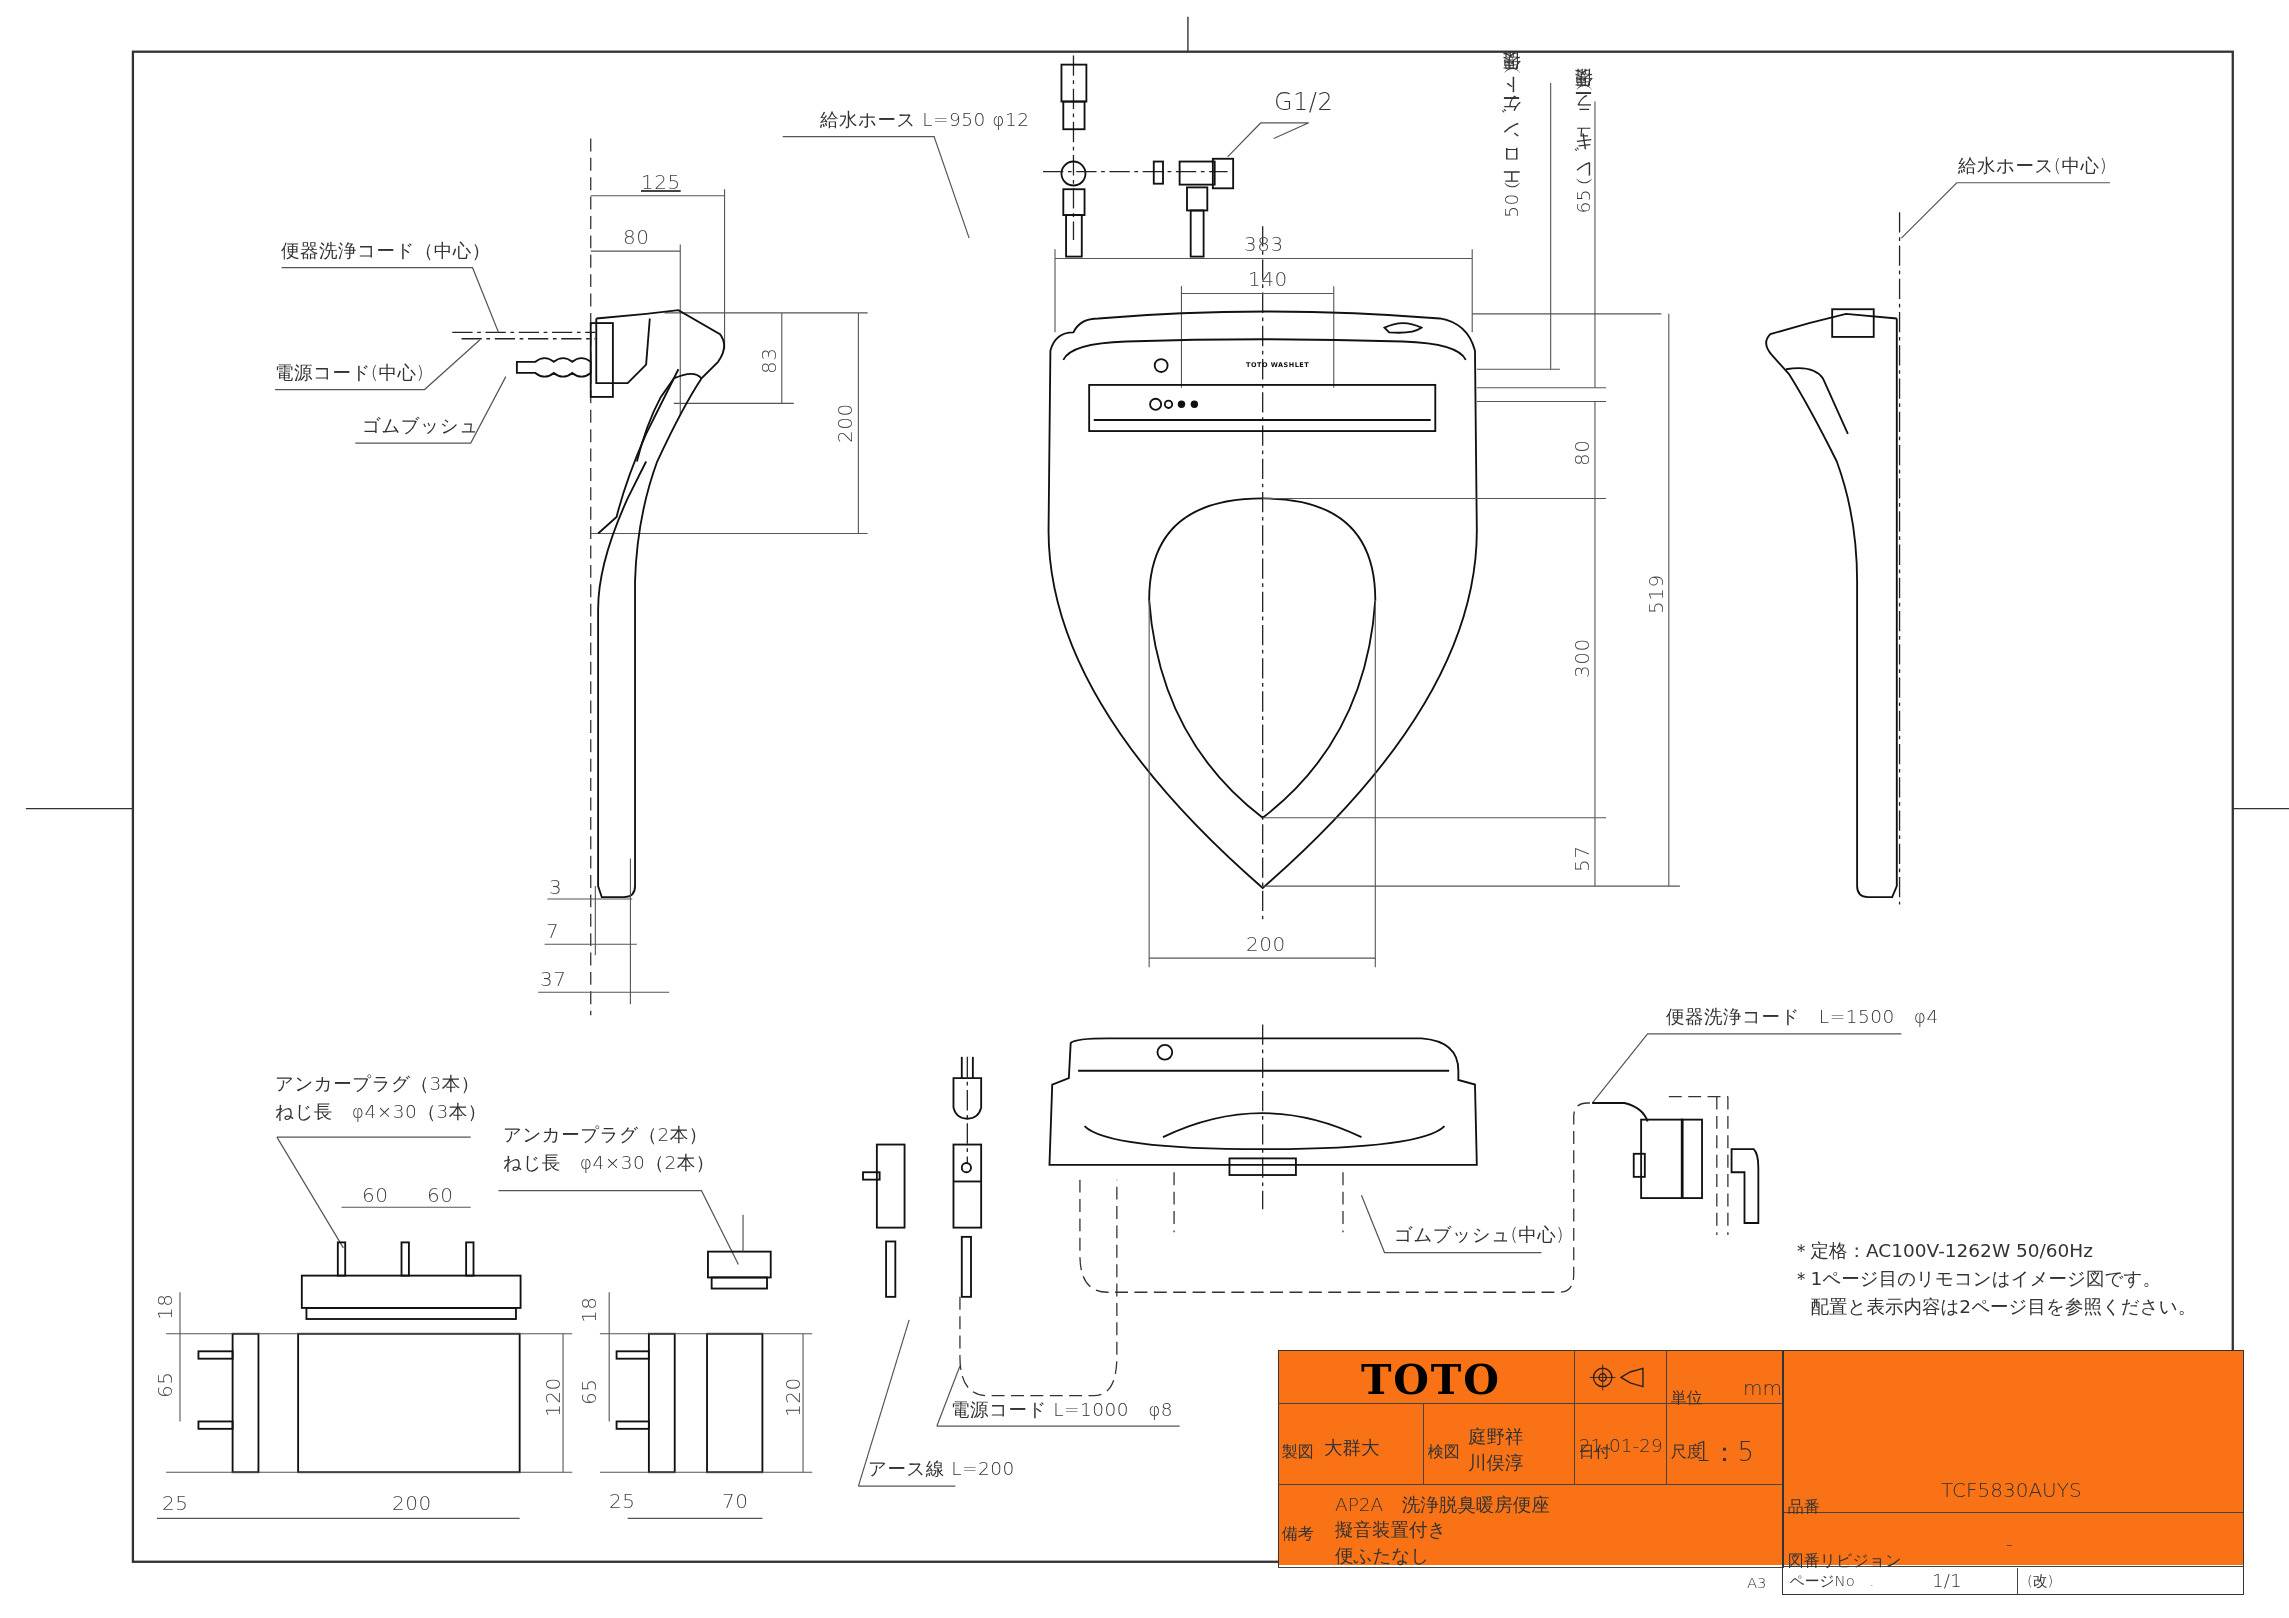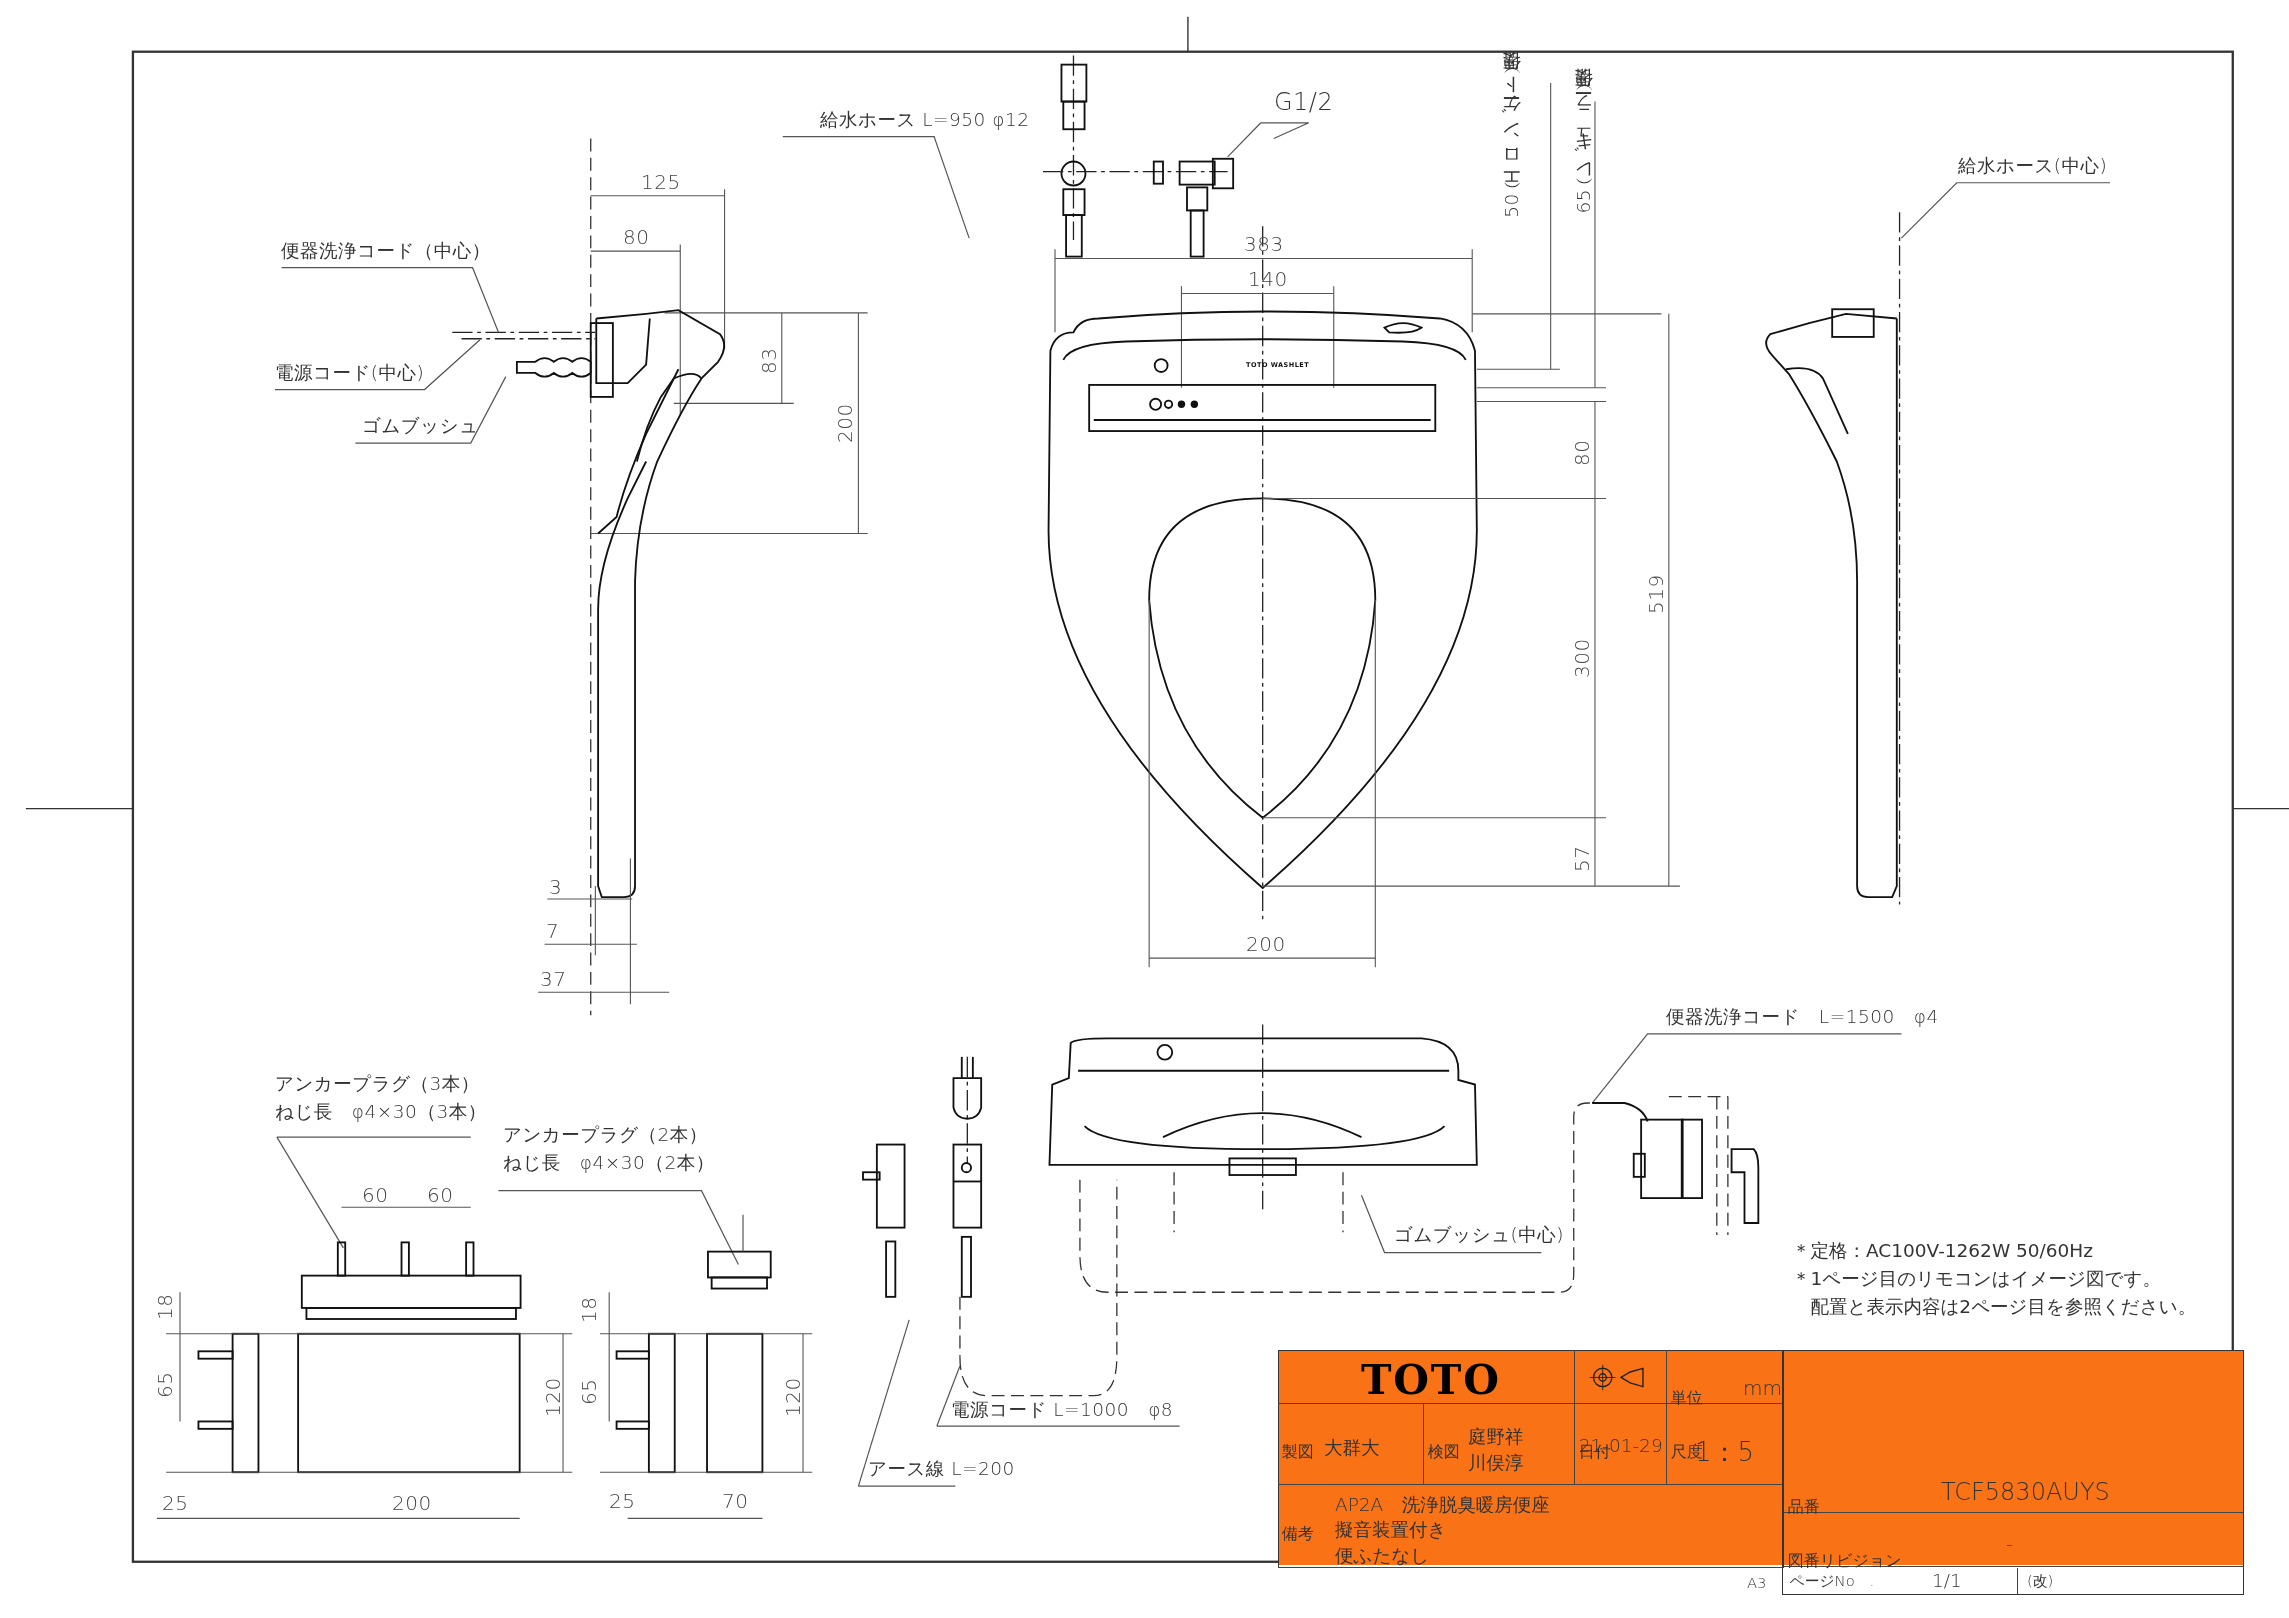--- a/index.html
+++ b/index.html
@@ -210,21 +210,21 @@
     <line class="hid" x1="1860" y1="1188" x2="1860" y2="1338"></line>
     <line class="hid" x1="1872" y1="1188" x2="1872" y2="1338"></line>
     <line class="hid" x1="1808" y1="1188" x2="1872" y2="1188"></line>
     <path class="ln" d="M1876 1245 L1900 1245 Q1905 1250 1905 1265 L1905 1325 L1890 1325 L1890 1270 L1876 1270 Z"></path>
   </g>
 </svg>
 
 <div class="txt lbl" style="left:281px;top:242px;">便器洗浄コード（中心）</div>
 <div class="txt lbl" style="left:275px;top:364px;">電源コード(中心)</div>
 <div class="txt lbl" style="left:362px;top:417px;">ゴムブッシュ</div>
-<div class="txt dimtxt" style="left:641px;top:172px;">125</div>
+<div class="txt dimtxt" style="left:641px;top:172px;text-decoration:underline;">125</div>
 <div class="txt dimtxt" style="left:623px;top:227px;">80</div>
 <div class="txt dimtxt vert" style="left:759px;top:374px;">83</div>
 <div class="txt dimtxt vert" style="left:835px;top:443px;">200</div>
 <div class="txt dimtxt" style="left:549px;top:877px;">3</div>
 <div class="txt dimtxt" style="left:546px;top:921px;">7</div>
 <div class="txt dimtxt" style="left:540px;top:969px;">37</div>
 
 <div class="txt lbl" style="left:784px;top:111px;margin-left:36px;">給水ホース L=950 φ12</div>
 <div class="txt" style="left:1274px;top:90px;font-size:24px;">G1/2</div>
 <div class="txt dimtxt" style="left:1244px;top:234px;">383</div>
@@ -308,21 +308,21 @@
   <div class="tb-cell" style="left:0;top:136px;width:506px;height:82px;border-right:none;">
     <div class="tb-cap">備考</div>
     <div class="tb-val" style="left:57px;top:5.5px;font-size:18.5px;">AP2A　洗浄脱臭暖房便座</div>
     <div class="tb-val" style="left:57px;top:31px;font-size:18.5px;">擬音装置付き</div>
     <div class="tb-val" style="left:57px;top:57px;font-size:18.5px;">便ふたなし</div>
   </div>
 
   <div style="position:absolute;left:504px;top:0;width:462px;height:245px;border:1.8px solid #333;box-sizing:border-box;border-left:1.8px solid #333;"></div>
   <div class="tb-cell" style="left:506px;top:109px;width:459px;height:54px;border-right:none;">
     <div class="tb-cap">品番</div>
-    <div class="tb-val" style="left:157px;top:18.5px;font-size:24px;text-align:center;">TCF5830AUYS</div>
+    <div class="tb-val" style="left:157px;top:18.5px;font-size:20px;text-align:center;">TCF5830AUYS</div>
   </div>
   <div class="tb-cell" style="left:506px;top:163px;width:459px;height:54px;border-right:none;">
     <div class="tb-cap">図番リビジョン</div>
     <div class="tb-val" style="left:222px;top:20px;font-size:18.5px;">-</div>
   </div>
   <div class="tb-cell" style="left:506px;top:218px;width:234px;height:27px;border-bottom:none;padding-left:12px;">
     <div class="tb-val" style="left:5.5px;top:3.7px;font-size:14.8px;">ページNo　.</div>
     <div class="tb-val" style="left:148px;top:1.8px;font-size:18.5px;">1/1</div>
   </div>
   <div class="tb-val" style="left:749px;top:222px;font-size:14.8px;">(改)</div>

